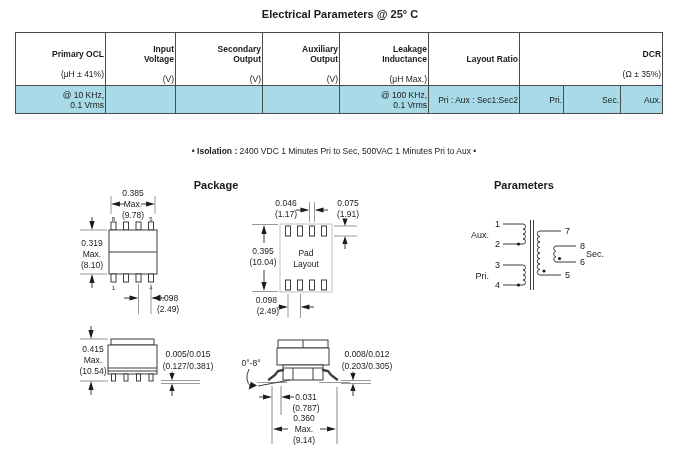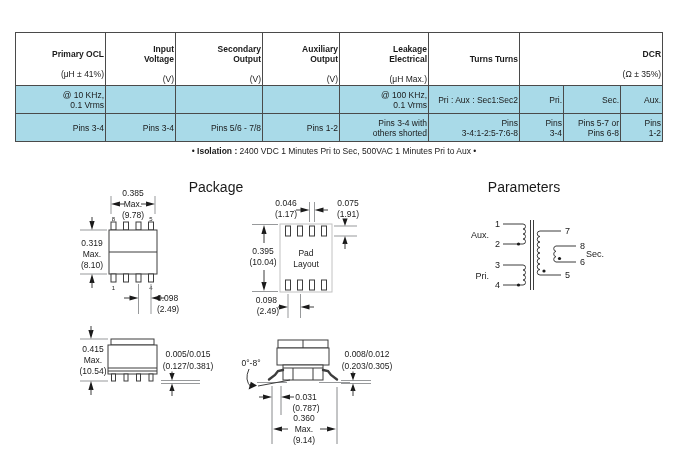--- a/index.html
+++ b/index.html
@@ -17,21 +17,21 @@
   .hunit{white-space:pre-line;}
   tr.blue td{background:#a9dae8;}
   tr.cond td{height:25px;}
   tr.vals td{height:16px;background:#fff;}
   tr.pins td{height:25px;}
   
   .note{position:absolute;top:146px;left:0;width:668px;text-align:center;font-size:8.5px;}
   .note b{font-weight:bold;}
   
   .sechead{position:absolute;top:179px;width:100px;text-align:center;
-           font-size:14px;font-weight:normal;}
+           font-size:11px;font-weight:bold;}
   #pkg-head{left:166px;}
   #sch-head{left:474px;}
   
   svg#diagrams{position:absolute;left:0;top:175px;}
   svg .ln{stroke:#3d3d3d;stroke-width:1;fill:none;}
   svg .lnw{stroke:#3d3d3d;stroke-width:1;fill:#fff;}
   svg .thick{stroke:#3d3d3d;stroke-width:2.4;fill:none;stroke-linecap:round;}
   svg .gray{stroke:#97999b;stroke-width:1;fill:none;}
   svg .ext{stroke:#7a7d80;stroke-width:0.9;fill:none;}
   svg .padbox{stroke:#c2c2c2;stroke-width:1;fill:#fff;}
@@ -41,20 +41,21 @@
   svg text.dts{font-size:8.5px;text-anchor:start;}
   svg text.dte{font-size:8.5px;text-anchor:end;}
   svg text.pn{font-size:6px;text-anchor:middle;}
   svg text.sp{font-size:9px;}
 </style>
 </head>
 <body>
 
 <div id="page">
 
+  <div class="title">Electrical Parameters @ 25° C</div>
 
   <table class="params">
     <colgroup>
       <col style="width:90px">
         <col style="width:70px">
         <col style="width:87px">
       <col style="width:77px">
         <col style="width:89px">
         <col style="width:91px">
       <col style="width:44px">
@@ -73,58 +74,42 @@
       <td class="hd">
         <div class="hname">Secondary
 Output</div>
         <div class="hunit">(V)</div></td>
       <td class="hd">
         <div class="hname">Auxiliary
 Output</div>
         <div class="hunit">(V)</div></td>
       <td class="hd">
         <div class="hname">Leakage
-Electrical</div>
+Inductance</div>
         <div class="hunit">(μH Max.)</div></td>
       <td class="hd">
-        <div class="hname">Turns Turns</div>
+        <div class="hname">Layout Ratio</div>
         <div class="hunit"></div></td>
       <td class="hd" colspan="3">
         <div class="hname">DCR</div>
         <div class="hunit">(Ω ± 35%)</div></td>
     </tr>
     <tr class="blue cond">
       <td>@ 10 KHz,
 0.1 Vrms</td>
       <td></td>
       <td></td>
       <td></td>
       <td>@ 100 KHz,
 0.1 Vrms</td>
       <td>Pri : Aux : Sec1:Sec2</td>
       <td>Pri.</td>
       <td>Sec.</td>
       <td>Aux.</td>
     </tr>
-    <tr class="blue pins">
-      <td>Pins 3-4</td>
-      <td>Pins 3-4</td>
-      <td>Pins 5/6 - 7/8</td>
-      <td>Pins 1-2</td>
-      <td>Pins 3-4 with
-others shorted</td>
-      <td>Pins
-3-4:1-2:5-7:6-8</td>
-      <td>Pins
-3-4</td>
-      <td>Pins 5-7 or
-Pins 6-8</td>
-      <td>Pins
-1-2</td>
-    </tr>
   </tbody>
     </table>
 
   <div class="note">
     <span>•</span>
     <b>Isolation :</b>
     <span>2400 VDC  1 Minutes Pri to Sec, 500VAC 1 Minutes Pri to Aux •</span>
   </div>
 
   <div id="pkg-head" class="sechead">Package</div>

